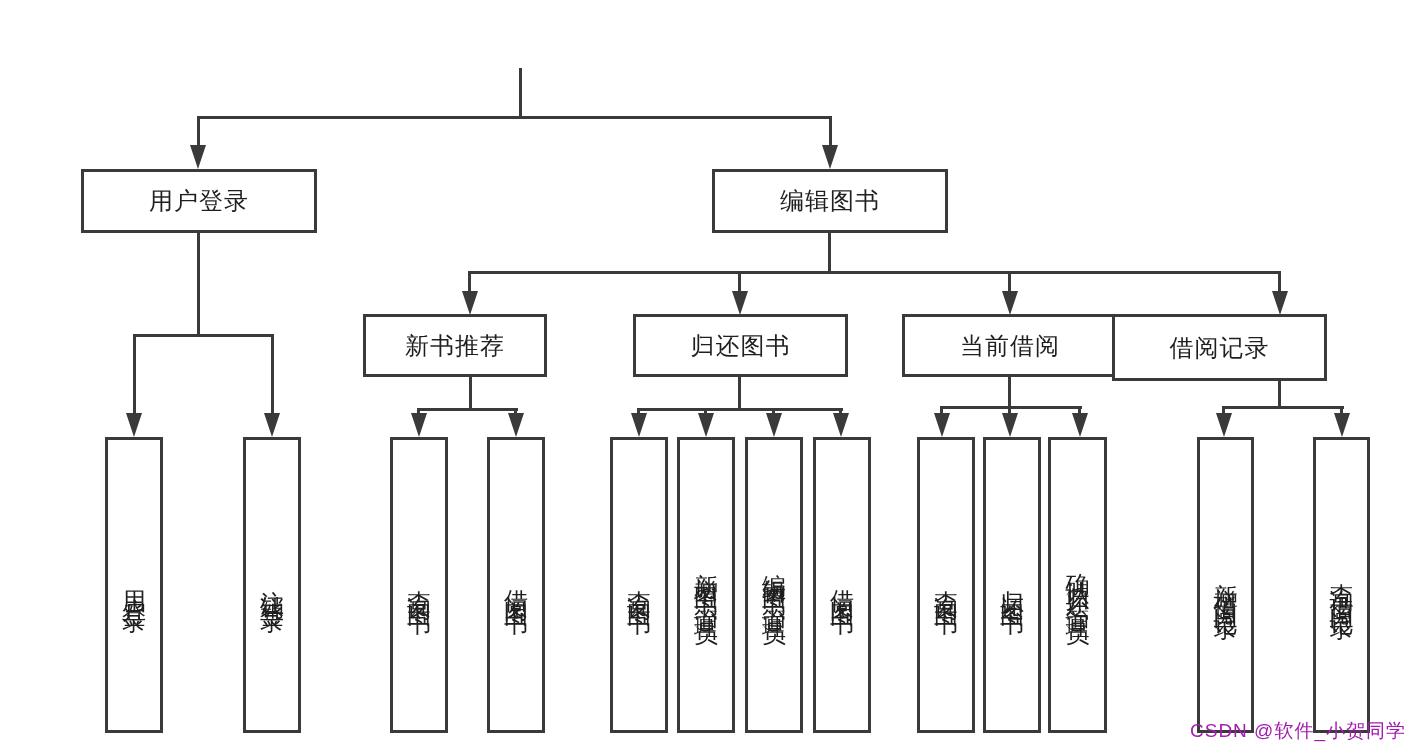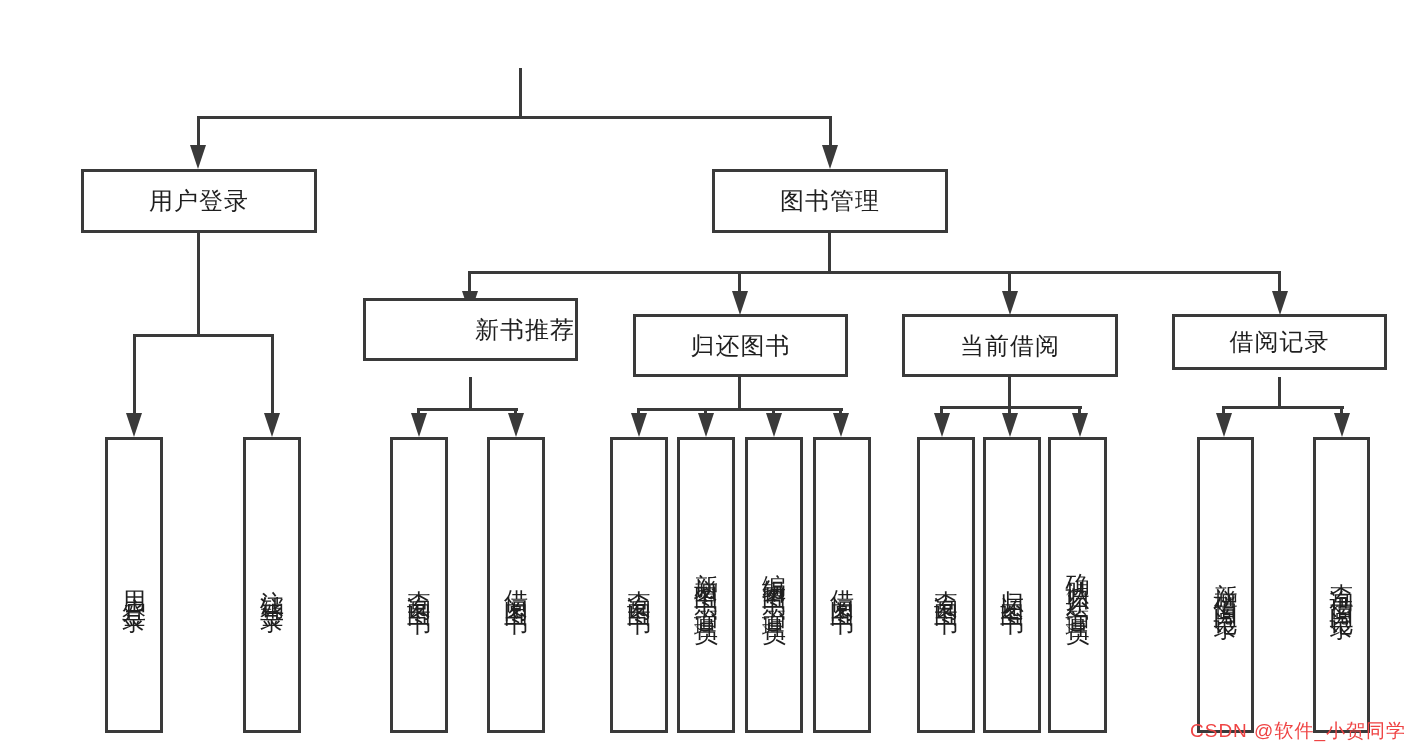--- a/index.html
+++ b/index.html
@@ -43,21 +43,21 @@
     width:0;height:0;
     border-left:8px solid transparent;
     border-right:8px solid transparent;
     border-top:24px solid #3a3a3a;
   }
   .watermark{
     position:absolute;
     left:1190px;
     top:718px;
     font-size:19px;
-    color:#ef4444;
+    color:#a21caf;
     letter-spacing:1px;
     white-space:nowrap;
     z-index:5;
   }
 </style>
 </head>
 <body>
 
 <div class="canvas">
 
@@ -118,33 +118,33 @@
   <div class="vline" style="left:1222px;top:406px;height:10px;"></div>
   <div class="arrow" style="left:1216px;top:413px;"></div>
   <div class="vline" style="left:1340px;top:406px;height:10px;"></div>
   <div class="arrow" style="left:1334px;top:413px;"></div>
 
 
   <div class="node" style="left:81px;top:169px;width:236px;height:64px;">
     <span class="hlabel">用户登录</span>
   </div>
   <div class="node" style="left:712px;top:169px;width:236px;height:64px;">
-    <span class="hlabel">图书管理</span>
+    <span class="hlabel">编辑图书</span>
   </div>
 
-  <div class="node" style="left:363px;top:298px;width:215px;height:63px;justify-content:flex-end;">
+  <div class="node" style="left:363px;top:314px;width:184px;height:63px;">
     <span class="hlabel">新书推荐</span>
   </div>
   <div class="node" style="left:633px;top:314px;width:215px;height:63px;">
     <span class="hlabel">归还图书</span>
   </div>
   <div class="node" style="left:902px;top:314px;width:216px;height:63px;">
     <span class="hlabel">当前借阅</span>
   </div>
-  <div class="node" style="left:1172px;top:314px;width:215px;height:56px;">
+  <div class="node" style="left:1112px;top:314px;width:215px;height:67px;">
     <span class="hlabel">借阅记录</span>
   </div>
 
   <div class="node leaf" style="left:105px;top:437px;width:58px;height:296px;">
     <span class="vlabel">用户登录</span>
   </div>
   <div class="node leaf" style="left:243px;top:437px;width:58px;height:296px;">
     <span class="vlabel">注销登录</span>
   </div>
 

